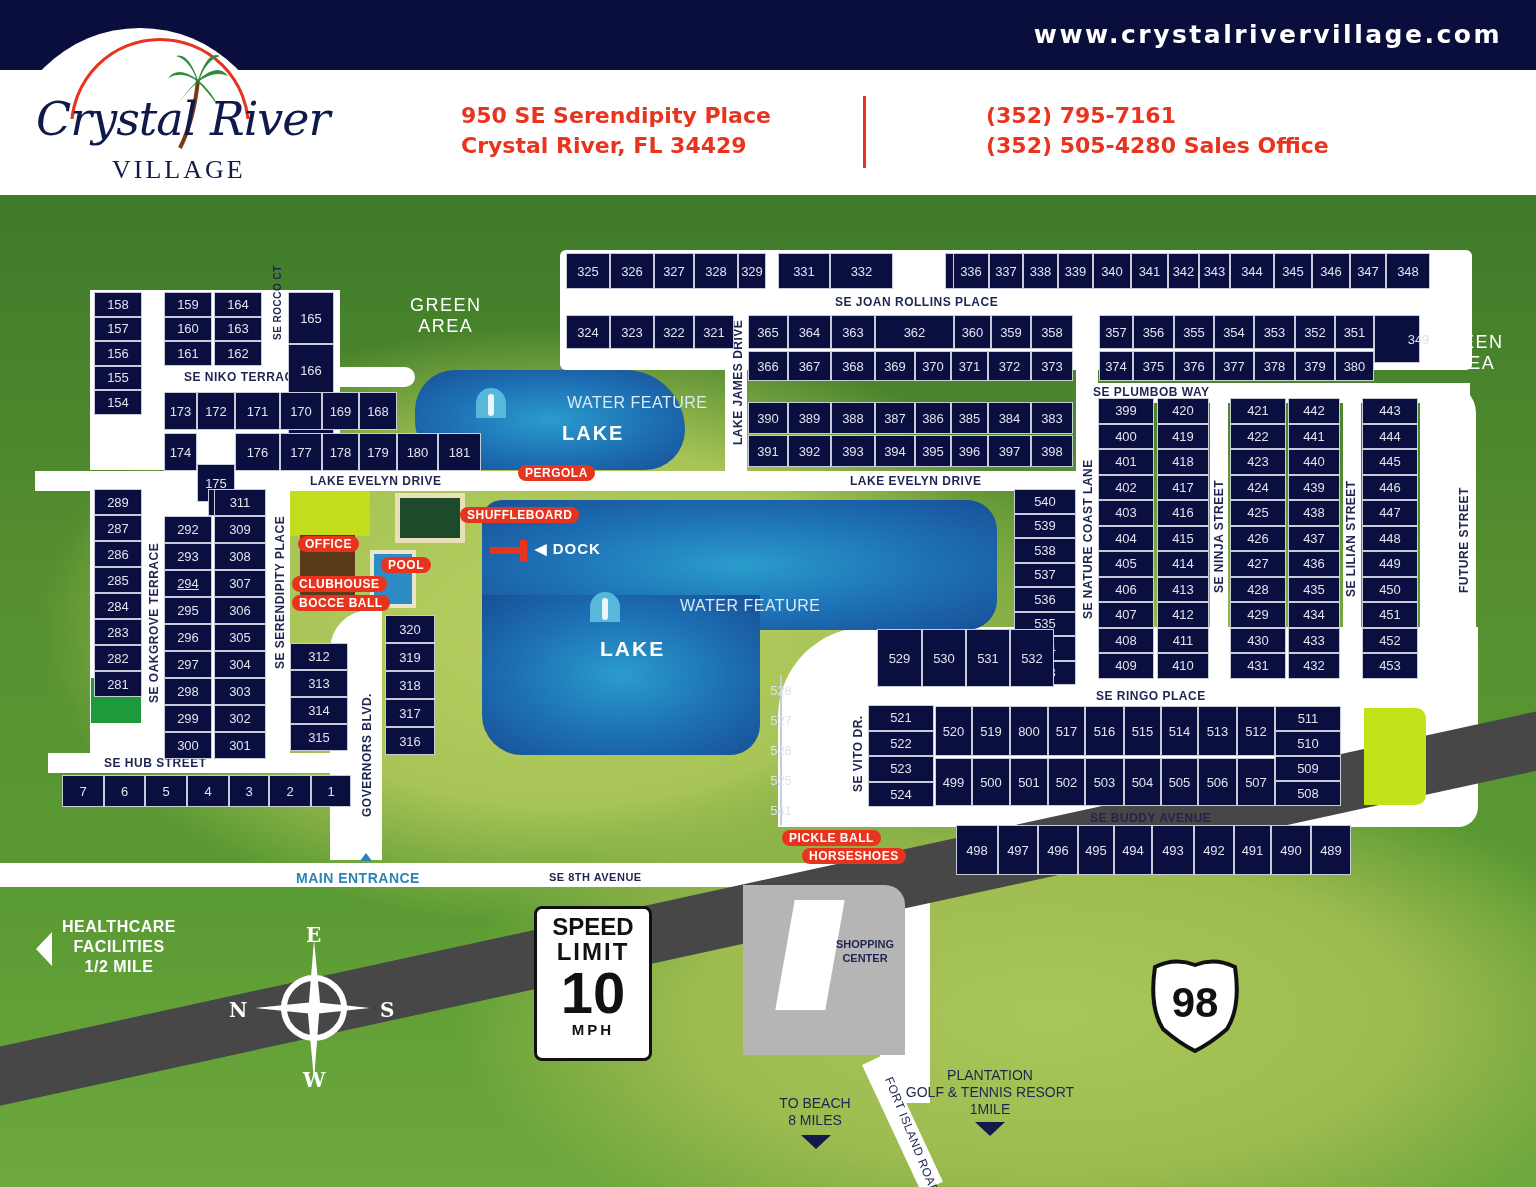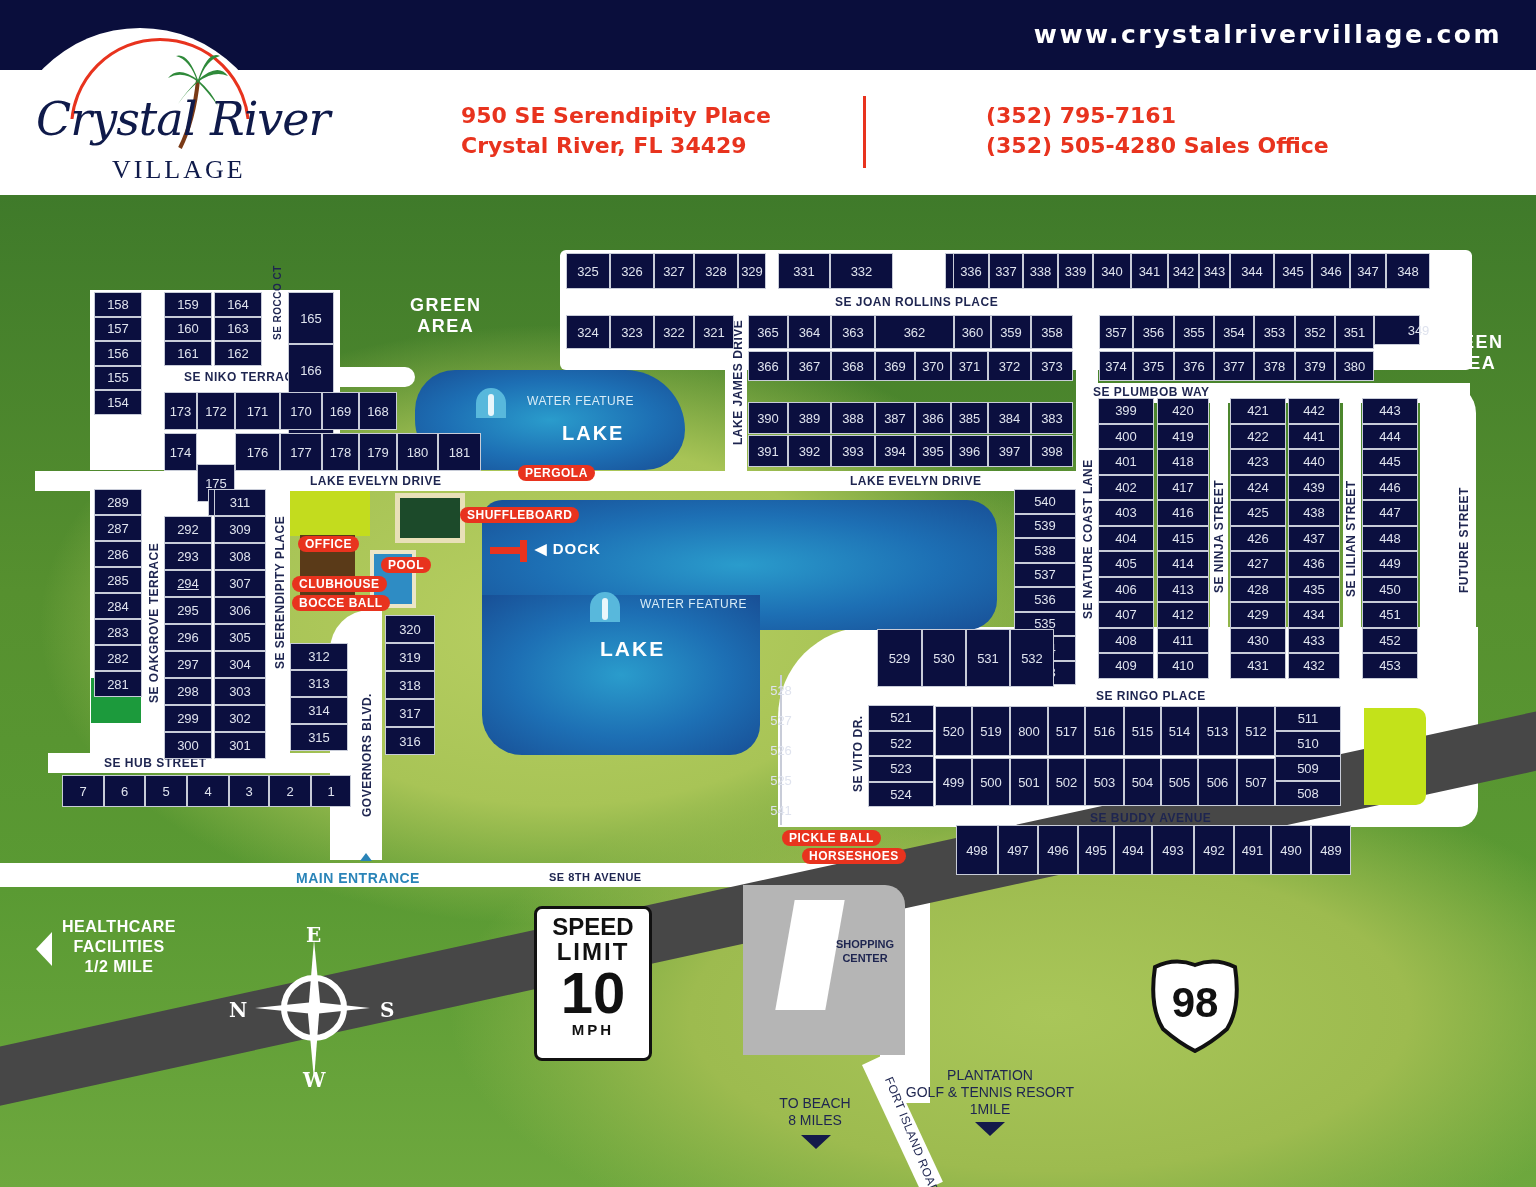--- a/index.html
+++ b/index.html
@@ -22,24 +22,24 @@
       radial-gradient(ellipse 300px 220px at 1180px 450px,#9fbe50 0%,transparent 100%),
       linear-gradient(180deg,#3f7a2a 0%,#56902f 40%,#5a9a33 70%,#6ea83e 100%);}
   .abs{position:absolute;}
   .road{position:absolute;background:#fff;}
   .lot{position:absolute;background:#0b0f3f;color:#dfe3ee;font-size:13px;display:flex;align-items:center;justify-content:center;box-sizing:border-box;border:1.5px solid #c8ccd8;}
   .streetlabel{position:absolute;color:#1e2550;font-size:12px;font-weight:bold;letter-spacing:0.5px;white-space:nowrap;}
   .vlabel{position:absolute;color:#1e2550;font-size:12px;font-weight:bold;letter-spacing:0.5px;white-space:nowrap;transform:rotate(-90deg);transform-origin:left top;}
   .tag{position:absolute;background:#e8331e;color:#fff;font-weight:bold;font-size:12px;padding:1px 7px;border-radius:9px;letter-spacing:0.5px;white-space:nowrap;}
   .lake{position:absolute;background:radial-gradient(ellipse at 50% 50%,#2a9ccc 0%,#1d6fb4 55%,#184f96 100%);}
   .laketext{position:absolute;color:#fff;font-weight:bold;letter-spacing:2px;}
-  .wf{position:absolute;color:#d8ecf7;font-size:12px;letter-spacing:0.5px;}
+  .wf{position:absolute;color:#d8ecf7;font-size:16px;letter-spacing:0.5px;margin-left:40px;}
   .wficon{position:absolute;width:30px;height:30px;border-radius:15px 15px 0 0;background:#58b8dc;}
   .wficon::after{content:"";position:absolute;left:12px;top:6px;width:6px;height:22px;background:#e9f6fb;border-radius:3px;}
-  .green-label{position:absolute;color:#fff;font-weight:bold;font-size:18px;letter-spacing:1.5px;text-align:center;line-height:21px;}
+  .green-label{position:absolute;color:#fff;font-weight:normal;font-size:18px;letter-spacing:1.5px;text-align:center;line-height:21px;}
   .highway{position:absolute;left:-200px;top:895px;width:2000px;height:58px;background:#474747;transform:rotate(-12.3deg);transform-origin:0 0;}
 </style>
 </head>
 <body>
 
 <div class="topbar">
   <div class="url">www.crystalrivervillage.com</div>
 </div>
 <div class="whitebar"></div>
 <div class="logo-arch"></div>
@@ -224,21 +224,21 @@
       <div class="lot" style="left: 954px; top: 120px; width: 37px; height: 34px;">360</div>
       <div class="lot" style="left: 991px; top: 120px; width: 40px; height: 34px;">359</div>
       <div class="lot" style="left: 1031px; top: 120px; width: 42px; height: 34px;">358</div>
       <div class="lot" style="left: 1099px; top: 120px; width: 34px; height: 34px;">357</div>
       <div class="lot" style="left: 1133px; top: 120px; width: 41px; height: 34px;">356</div>
       <div class="lot" style="left: 1174px; top: 120px; width: 40px; height: 34px;">355</div>
       <div class="lot" style="left: 1214px; top: 120px; width: 40px; height: 34px;">354</div>
       <div class="lot" style="left: 1254px; top: 120px; width: 41px; height: 34px;">353</div>
       <div class="lot" style="left: 1295px; top: 120px; width: 40px; height: 34px;">352</div>
       <div class="lot" style="left: 1335px; top: 120px; width: 39px; height: 34px;">351</div>
-      <div class="lot" style="left: 1374px; top: 120px; width: 46px; height: 30px; padding-left: 43px;">349</div>
+      <div class="lot" style="left: 1374px; top: 120px; width: 46px; height: 48px; padding-left: 43px;">349</div>
       <div class="lot" style="left: 748px; top: 156px; width: 40px; height: 30px;">366</div>
       <div class="lot" style="left: 788px; top: 156px; width: 43px; height: 30px;">367</div>
       <div class="lot" style="left: 831px; top: 156px; width: 44px; height: 30px;">368</div>
       <div class="lot" style="left: 875px; top: 156px; width: 40px; height: 30px;">369</div>
       <div class="lot" style="left: 915px; top: 156px; width: 36px; height: 30px;">370</div>
       <div class="lot" style="left: 951px; top: 156px; width: 37px; height: 30px;">371</div>
       <div class="lot" style="left: 988px; top: 156px; width: 43px; height: 30px;">372</div>
       <div class="lot" style="left: 1031px; top: 156px; width: 42px; height: 30px;">373</div>
       <div class="lot" style="left: 1099px; top: 156px; width: 34px; height: 30px;">374</div>
       <div class="lot" style="left: 1133px; top: 156px; width: 41px; height: 30px;">375</div>

